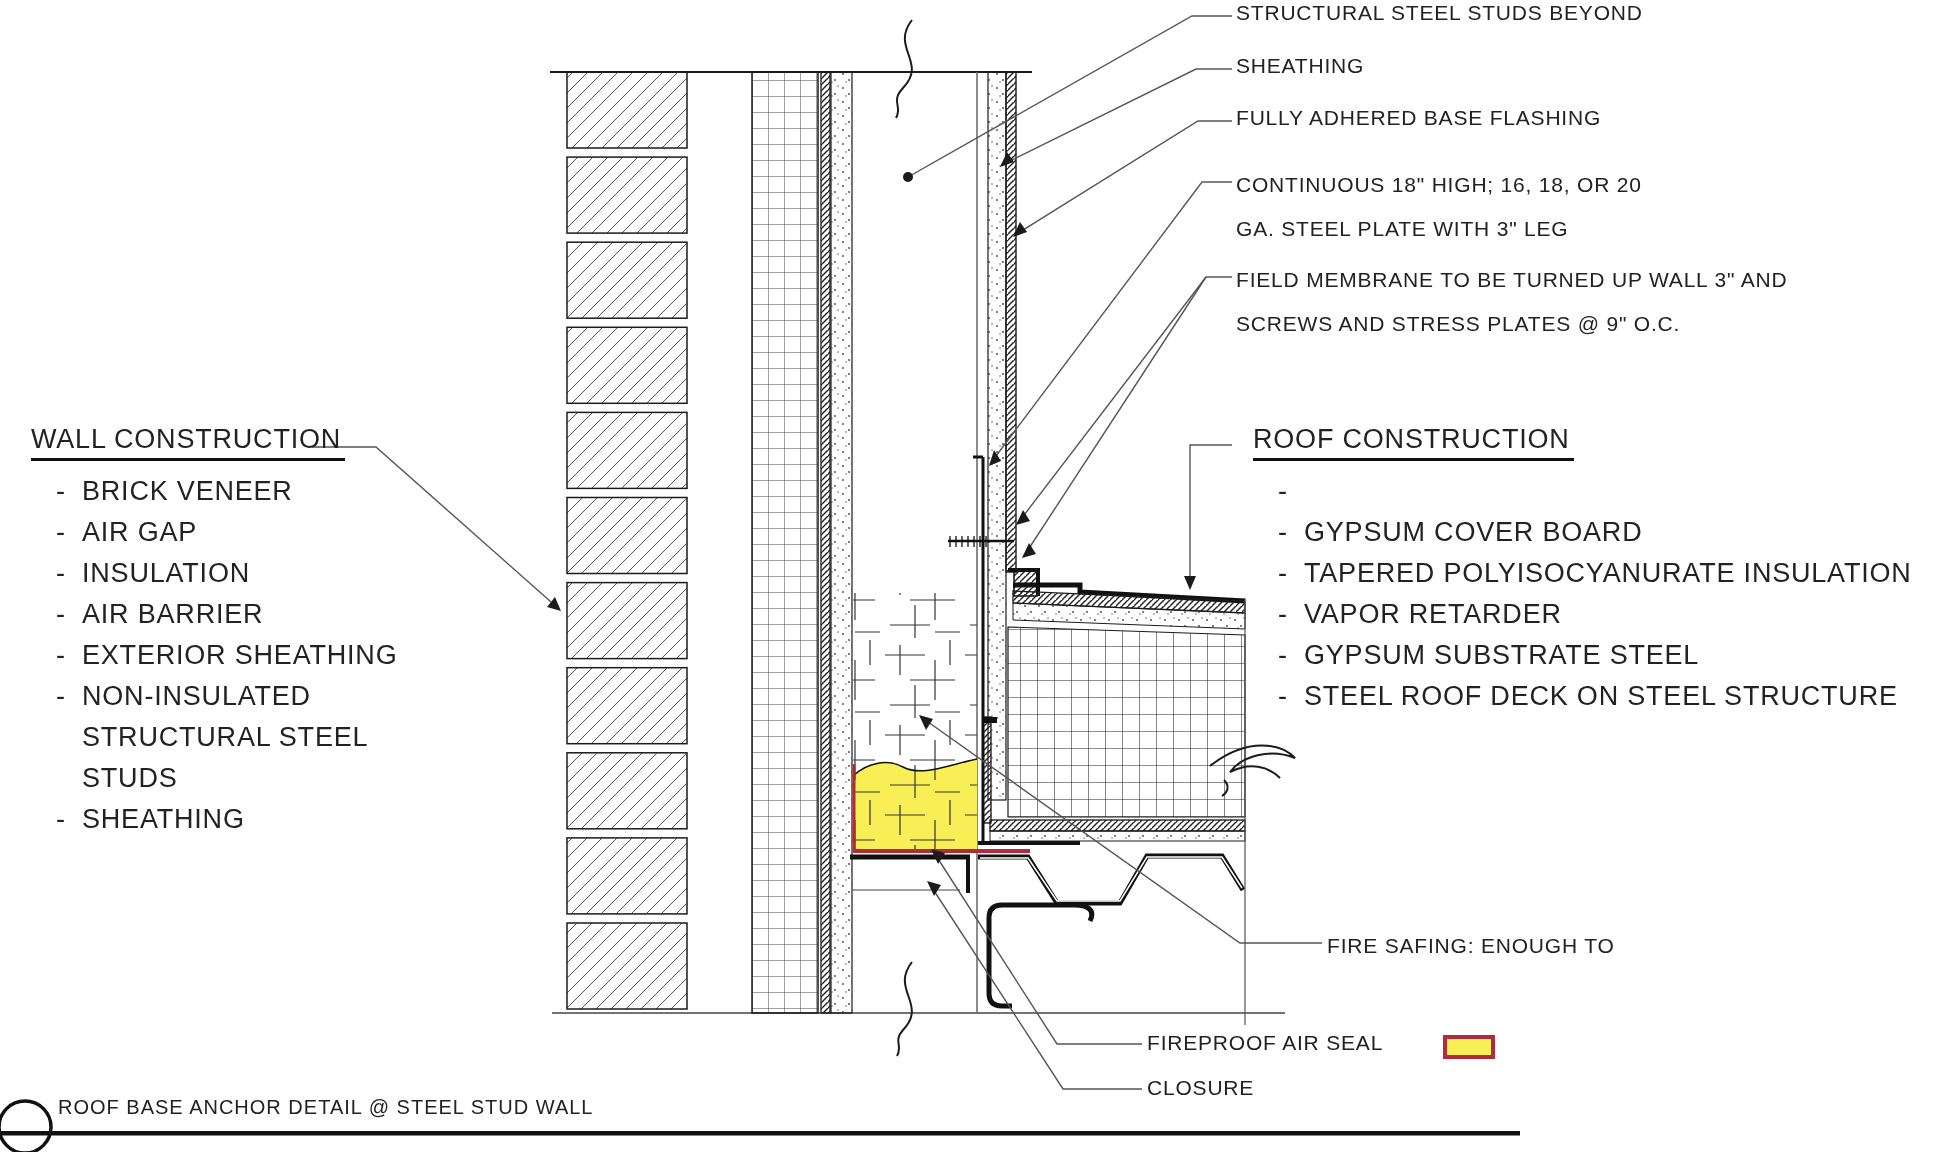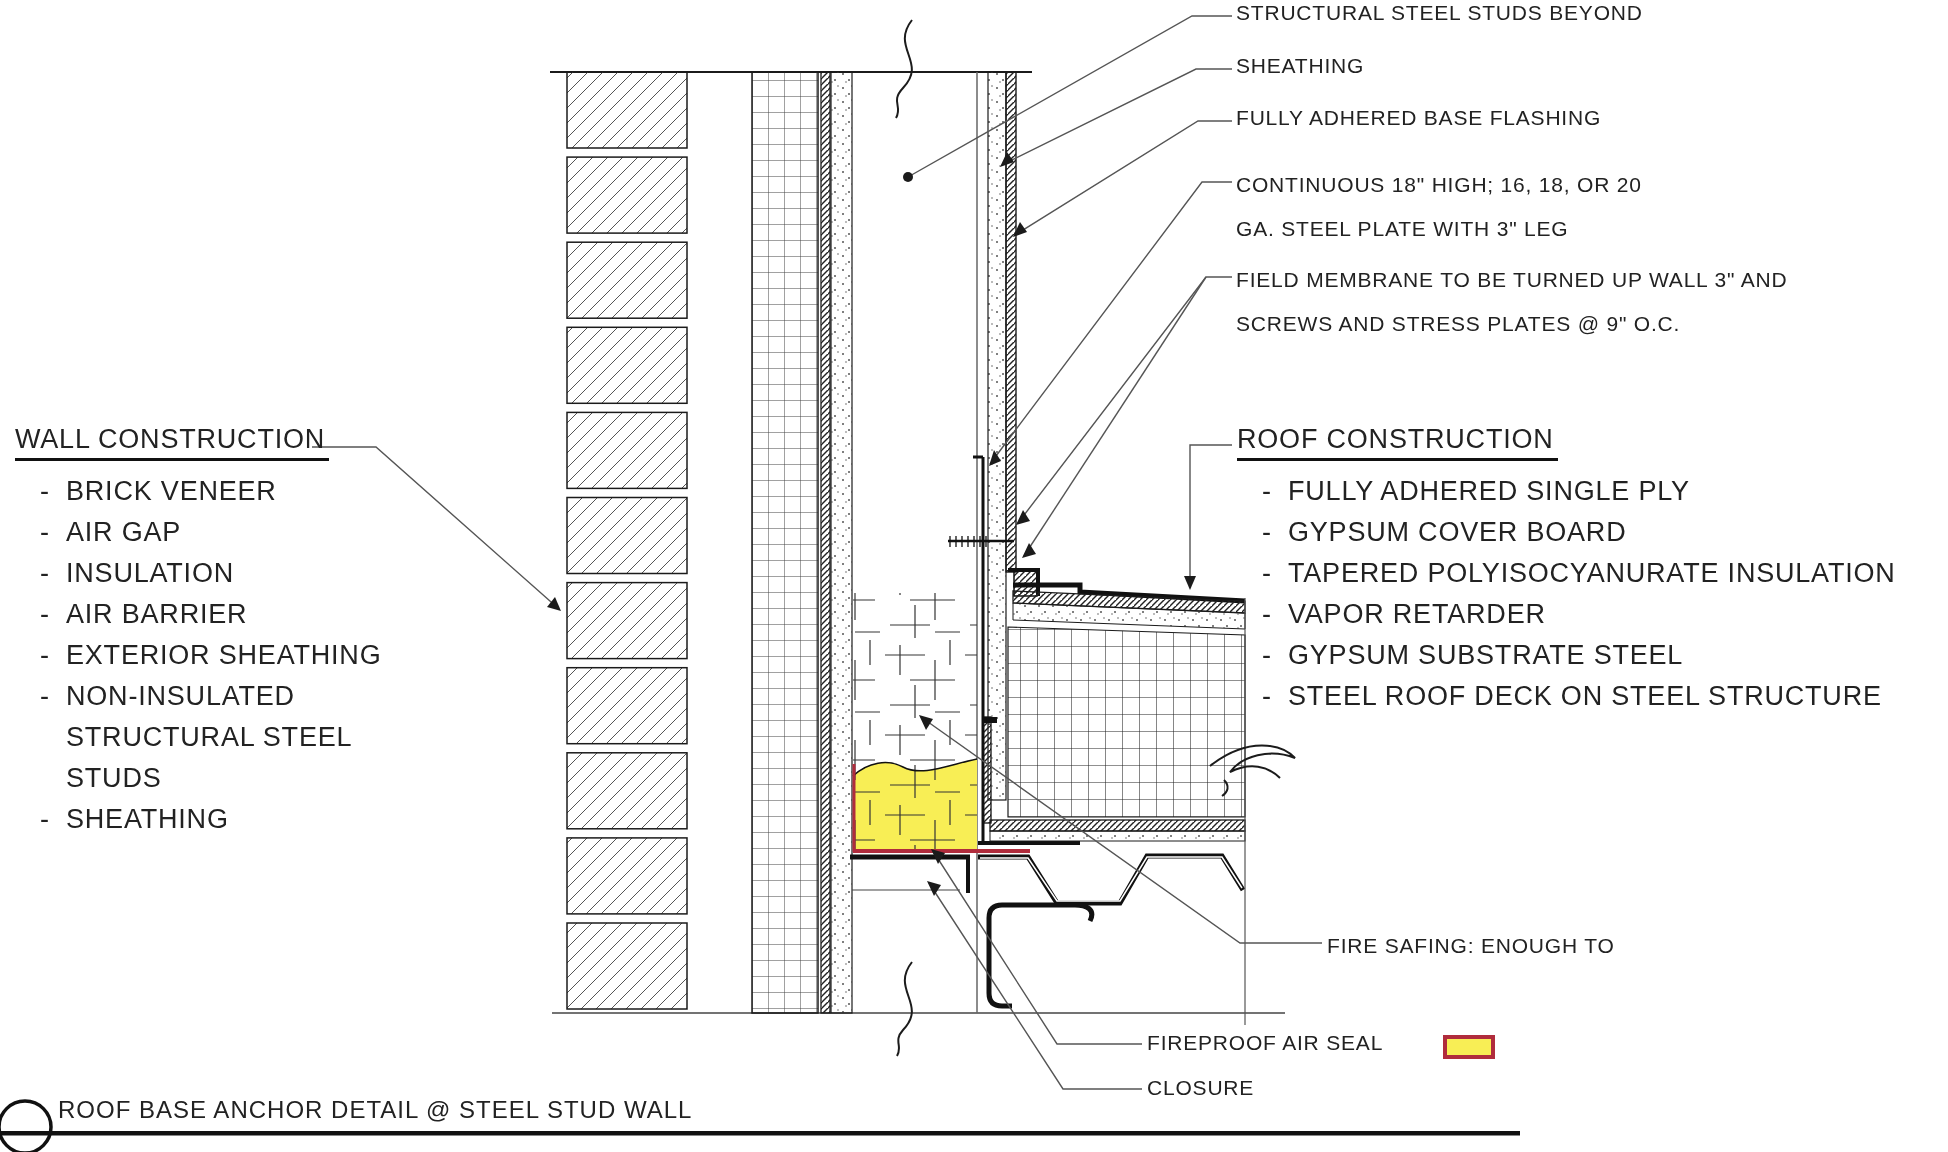--- a/index.html
+++ b/index.html
@@ -3,30 +3,30 @@
 <meta charset="utf-8">
 <style>
   html,body{margin:0;padding:0;background:#fff;}
   .sheet{position:relative;width:1948px;height:1152px;background:#ffffff;overflow:hidden;
          font-family:"Liberation Sans",sans-serif;color:#222;}
   svg{position:absolute;left:0;top:0;}
   .t{position:absolute;font-size:21px;letter-spacing:.8px;white-space:nowrap;color:#222;}
   .ml{line-height:43.5px;}
   .hdr{font-size:27px;letter-spacing:.8px;display:inline-block;border-bottom:3px solid #111;
        padding:0 4px 3px 0;}
-  .list{position:absolute;font-size:27px;letter-spacing:.8px;}
+  .list{position:absolute;font-size:27px;letter-spacing:.8px;margin-left:16px;}
   .list ul{list-style:none;margin:0;padding:0 0 0 25px;}
   .list li{display:flex;line-height:41px;}
   .list .dash{width:26px;flex:0 0 26px;}
   .wall-label{max-width:370px;white-space:normal;}
   .roof-label{white-space:nowrap;}
   .fs-block{line-height:39.5px;}
   .swatch{position:absolute;left:1443px;top:1035px;width:44px;height:16px;
           background:#f8ee55;border:4px solid #b02c3c;}
-  .title{position:absolute;left:58px;top:1096px;font-size:24px;letter-spacing:1px;white-space:nowrap;}
+  .title{position:absolute;left:58px;top:1096px;font-size:20px;letter-spacing:1px;white-space:nowrap;}
 </style>
 </head>
 <body>
 
 <div class="sheet">
 
   <svg width="1948" height="1152" viewBox="0 0 1948 1152">
     <defs>
       <pattern id="pat-brick" width="15" height="15" patternUnits="userSpaceOnUse">
         <path d="M0 15 L15 0" stroke="#555" stroke-width="1" fill="none"></path>
@@ -173,21 +173,20 @@
   <div class="t ml" style="left:1236px;top:258px;">
     <div>FIELD MEMBRANE TO BE TURNED UP WALL 3" AND</div>
     <div>SCREWS AND STRESS PLATES @ 9" O.C.</div>
   </div>
 
   <div class="list" style="left:1237px;top:424px;width:700px;">
     <span class="hdr">ROOF CONSTRUCTION</span>
     <ul style="margin-top:10px;">
       <li>
           <span class="dash">-</span>
-          <span class="roof-label">FULLY ADHERED SINGLE PLY</span>
         </li>
       <li>
           <span class="dash">-</span>
           <span class="roof-label">GYPSUM COVER BOARD</span>
         </li>
       <li>
           <span class="dash">-</span>
           <span class="roof-label">TAPERED POLYISOCYANURATE INSULATION</span>
         </li>
       <li>

